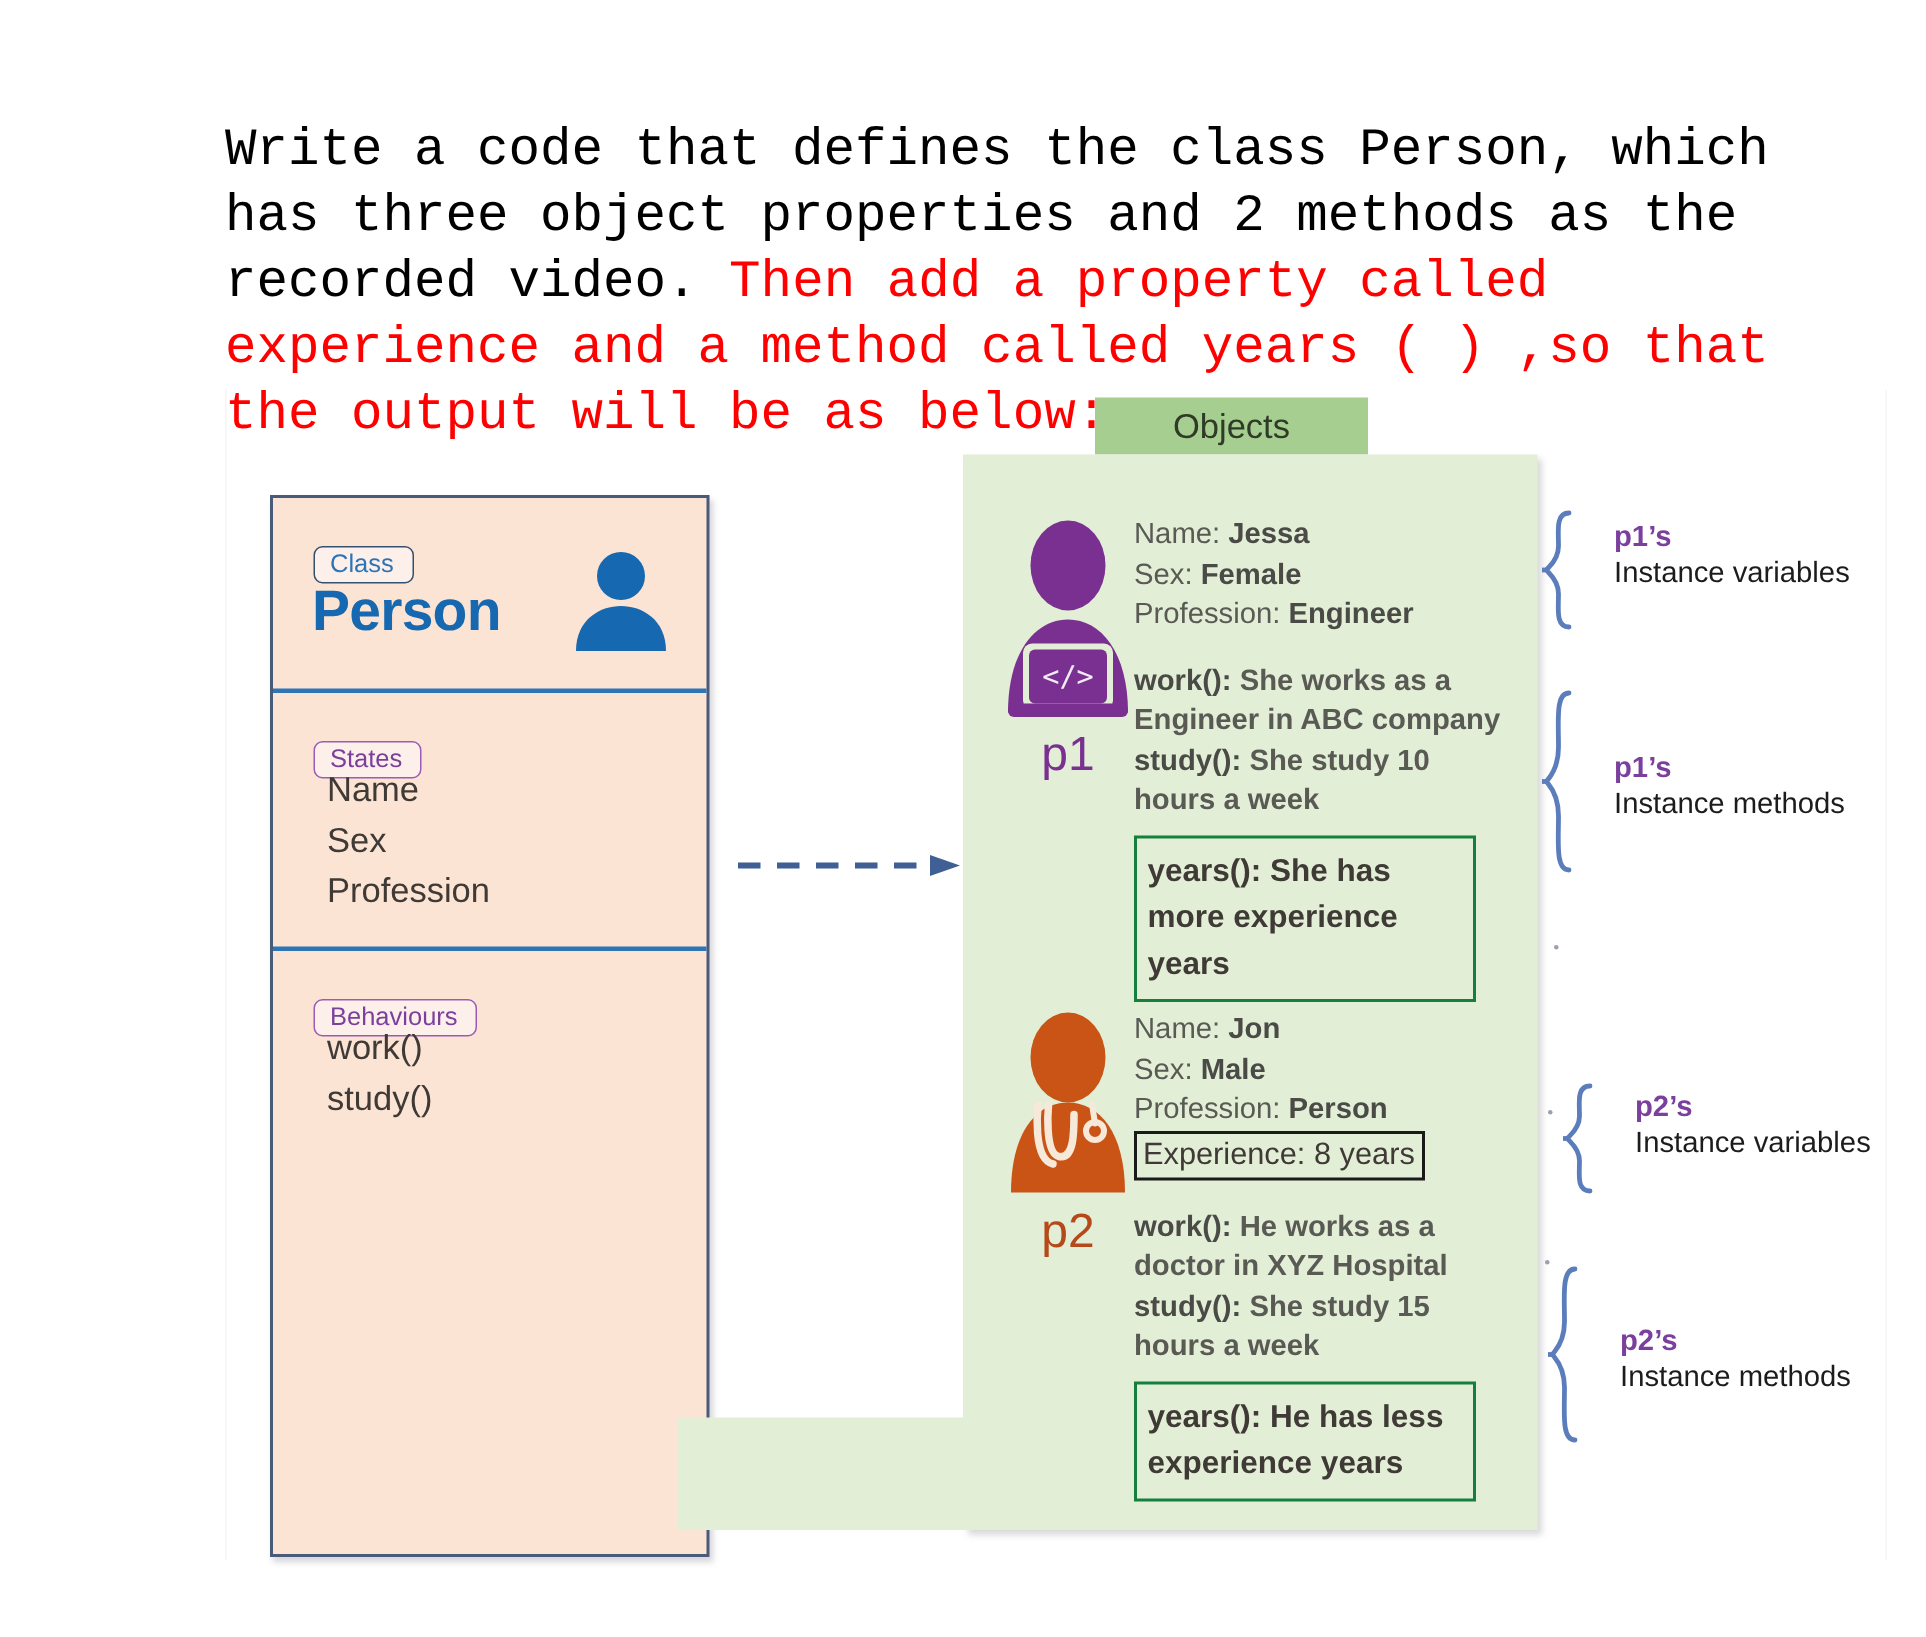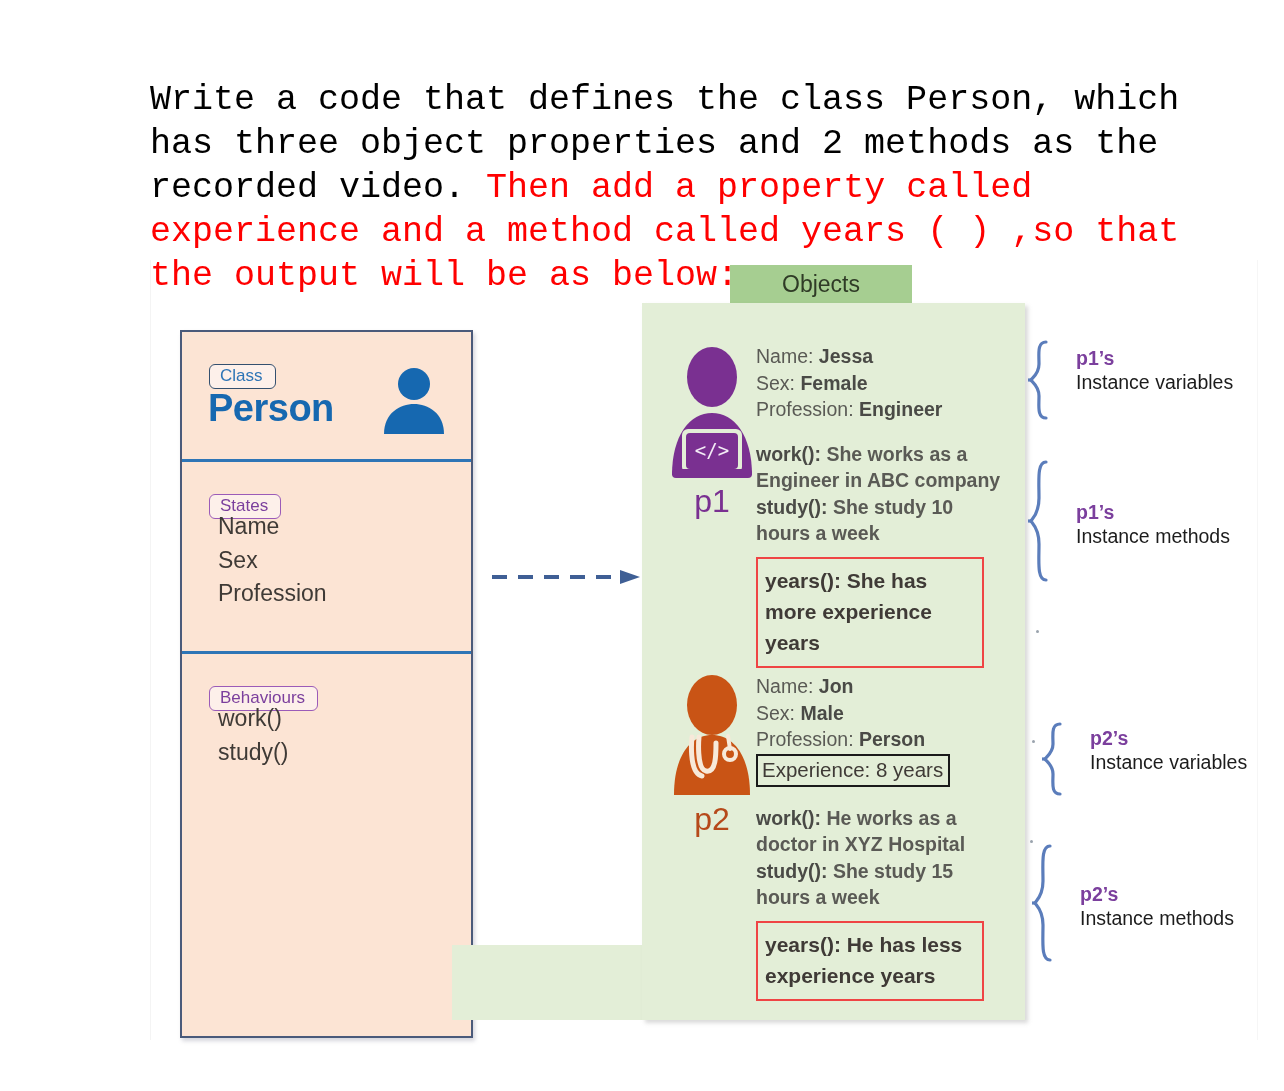--- a/index.html
+++ b/index.html
@@ -64,21 +64,21 @@
     background: #fce4d4;
     border: 2px solid #4a5a7a;
     box-sizing: border-box;
     box-shadow: 2px 3px 4px rgba(120,120,140,0.30);
   }
   .class-section {
     position: relative;
     box-sizing: border-box;
   }
   .sec-head   { height: 130px; border-bottom: 3px solid #2e75b6; }
-  .sec-states { height: 192px; border-bottom: 3px solid #2e75b6; }
+  .sec-states { height: 172px; border-bottom: 3px solid #2e75b6; }
   .sec-behav  { height: 200px; }
 
   .tag {
     display: inline-block;
     padding: 1px 12px 2px 10px;
     border-radius: 6px;
     font-size: 17px;
     background: #fdf0ea;
     line-height: 1.15;
     white-space: nowrap;
@@ -226,21 +226,21 @@
     padding: 1px 5px 2px 4px;
     font-size: 20.5px;
     line-height: 26px;
     color: #3f3a36;
     background: transparent;
     margin-top: 1px;
     white-space: nowrap;
   }
   .boxed-multi {
     display: block;
-    border: 2px solid #ef4444;
+    border: 2px solid #15803d;
     padding: 6px 8px 8px 7px;
     font-size: 21px;
     line-height: 31px;
     color: #3f3a36;
     margin-top: 10px;
     width: 228px;
     box-sizing: border-box;
   }
 
   

